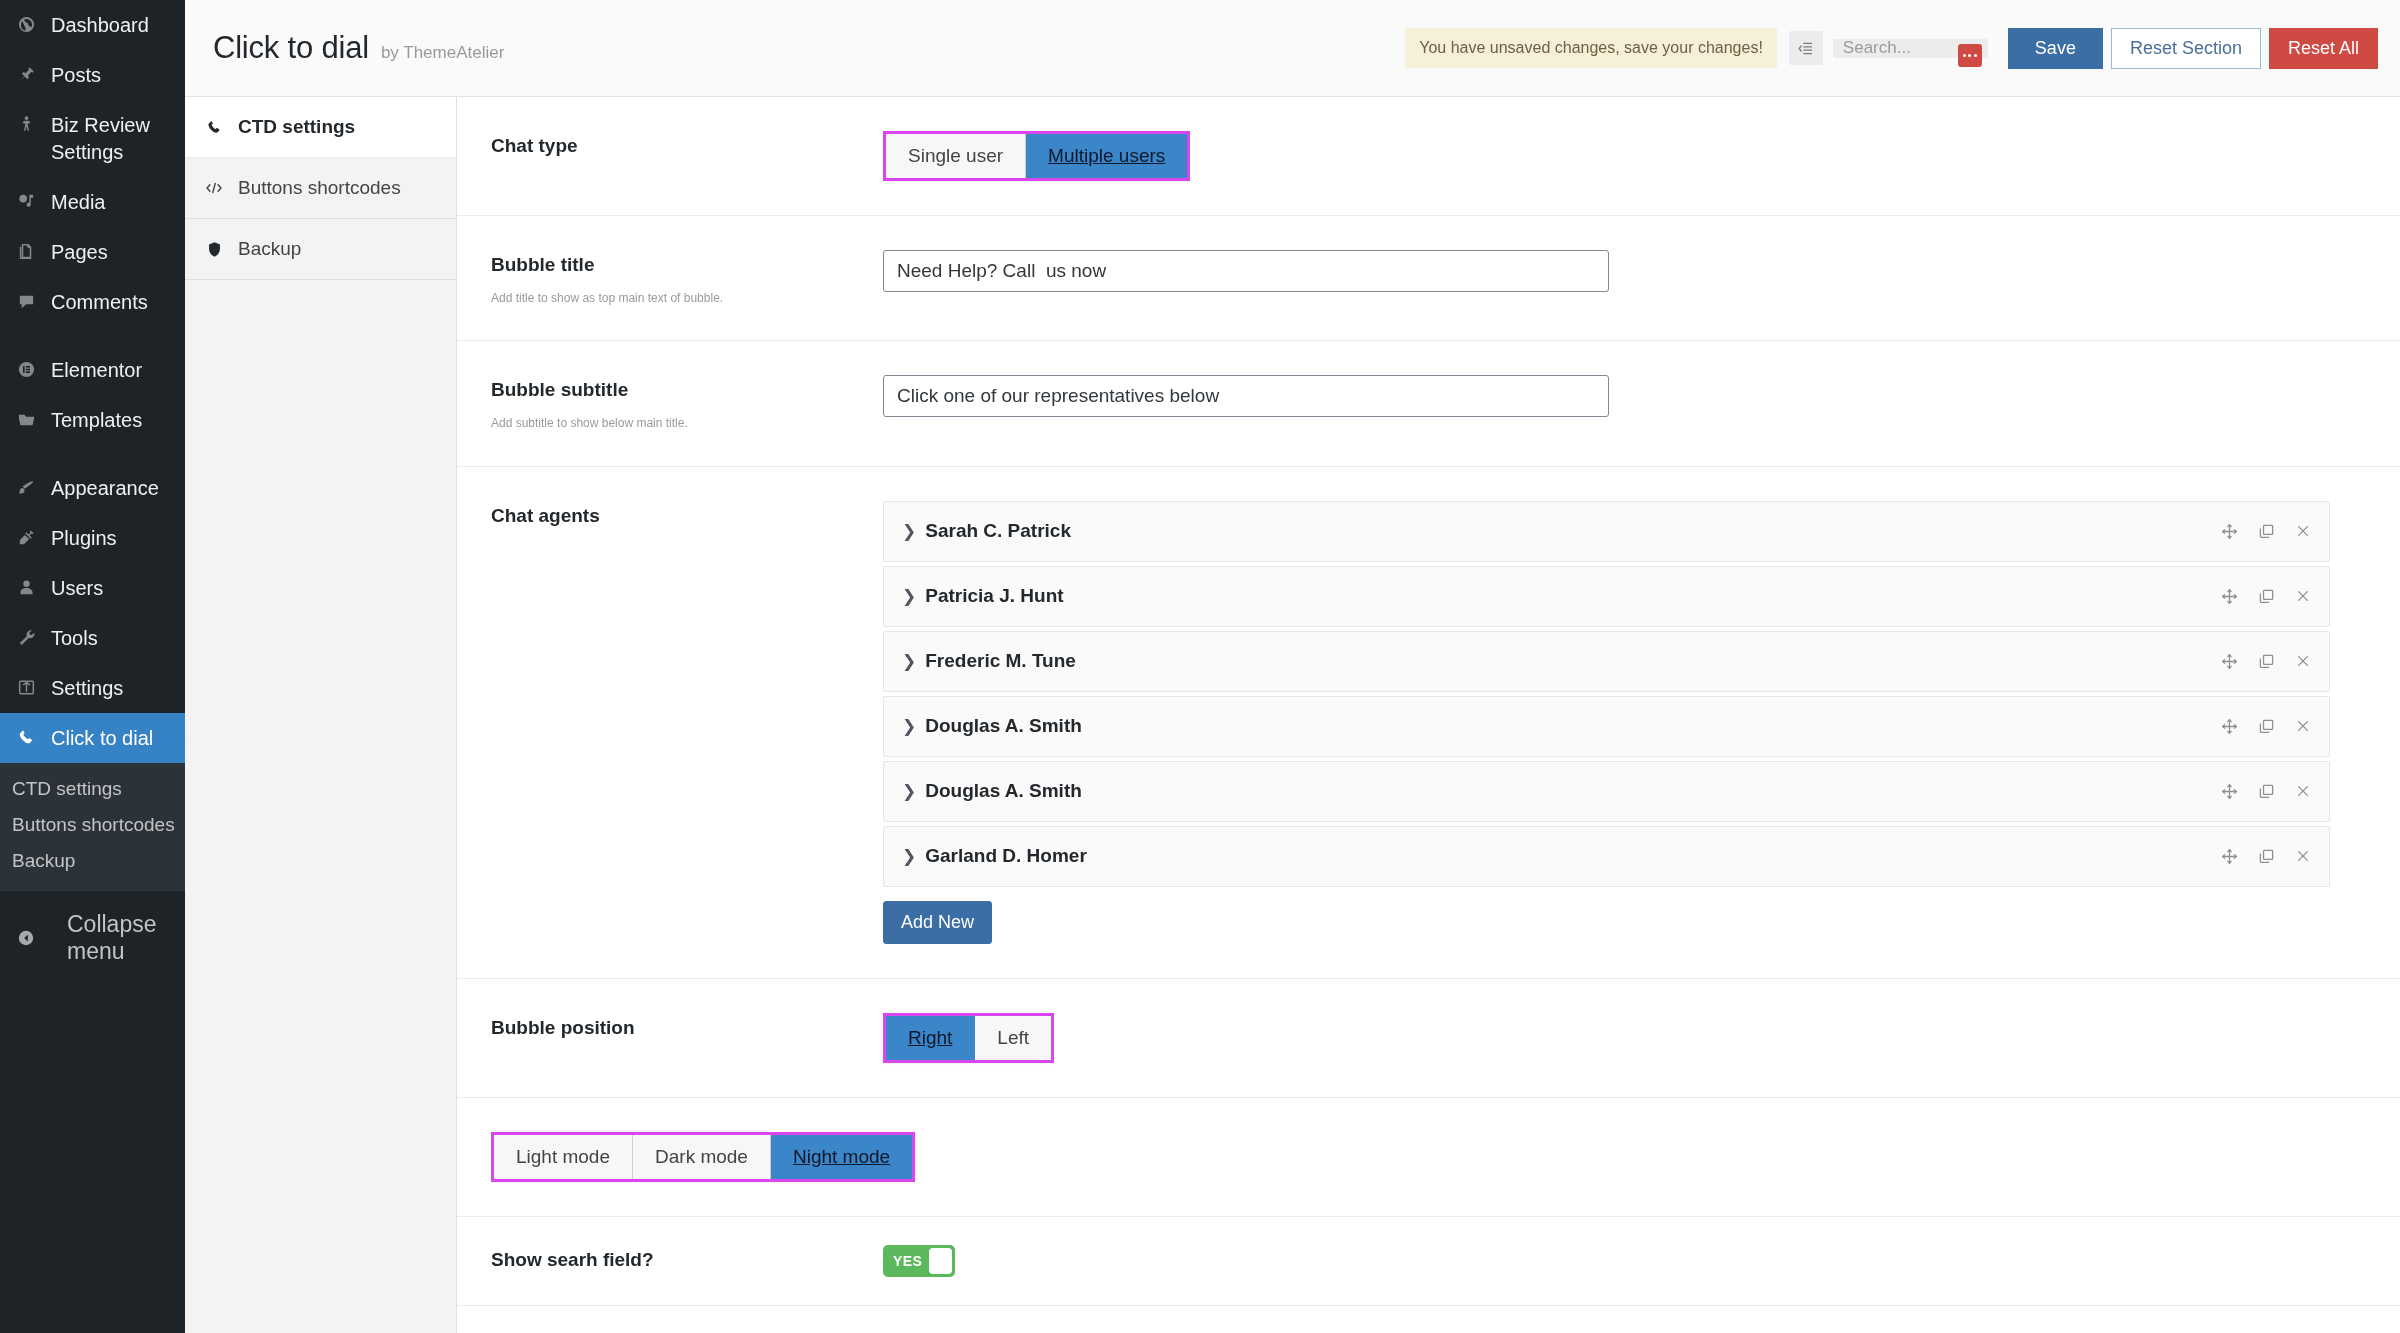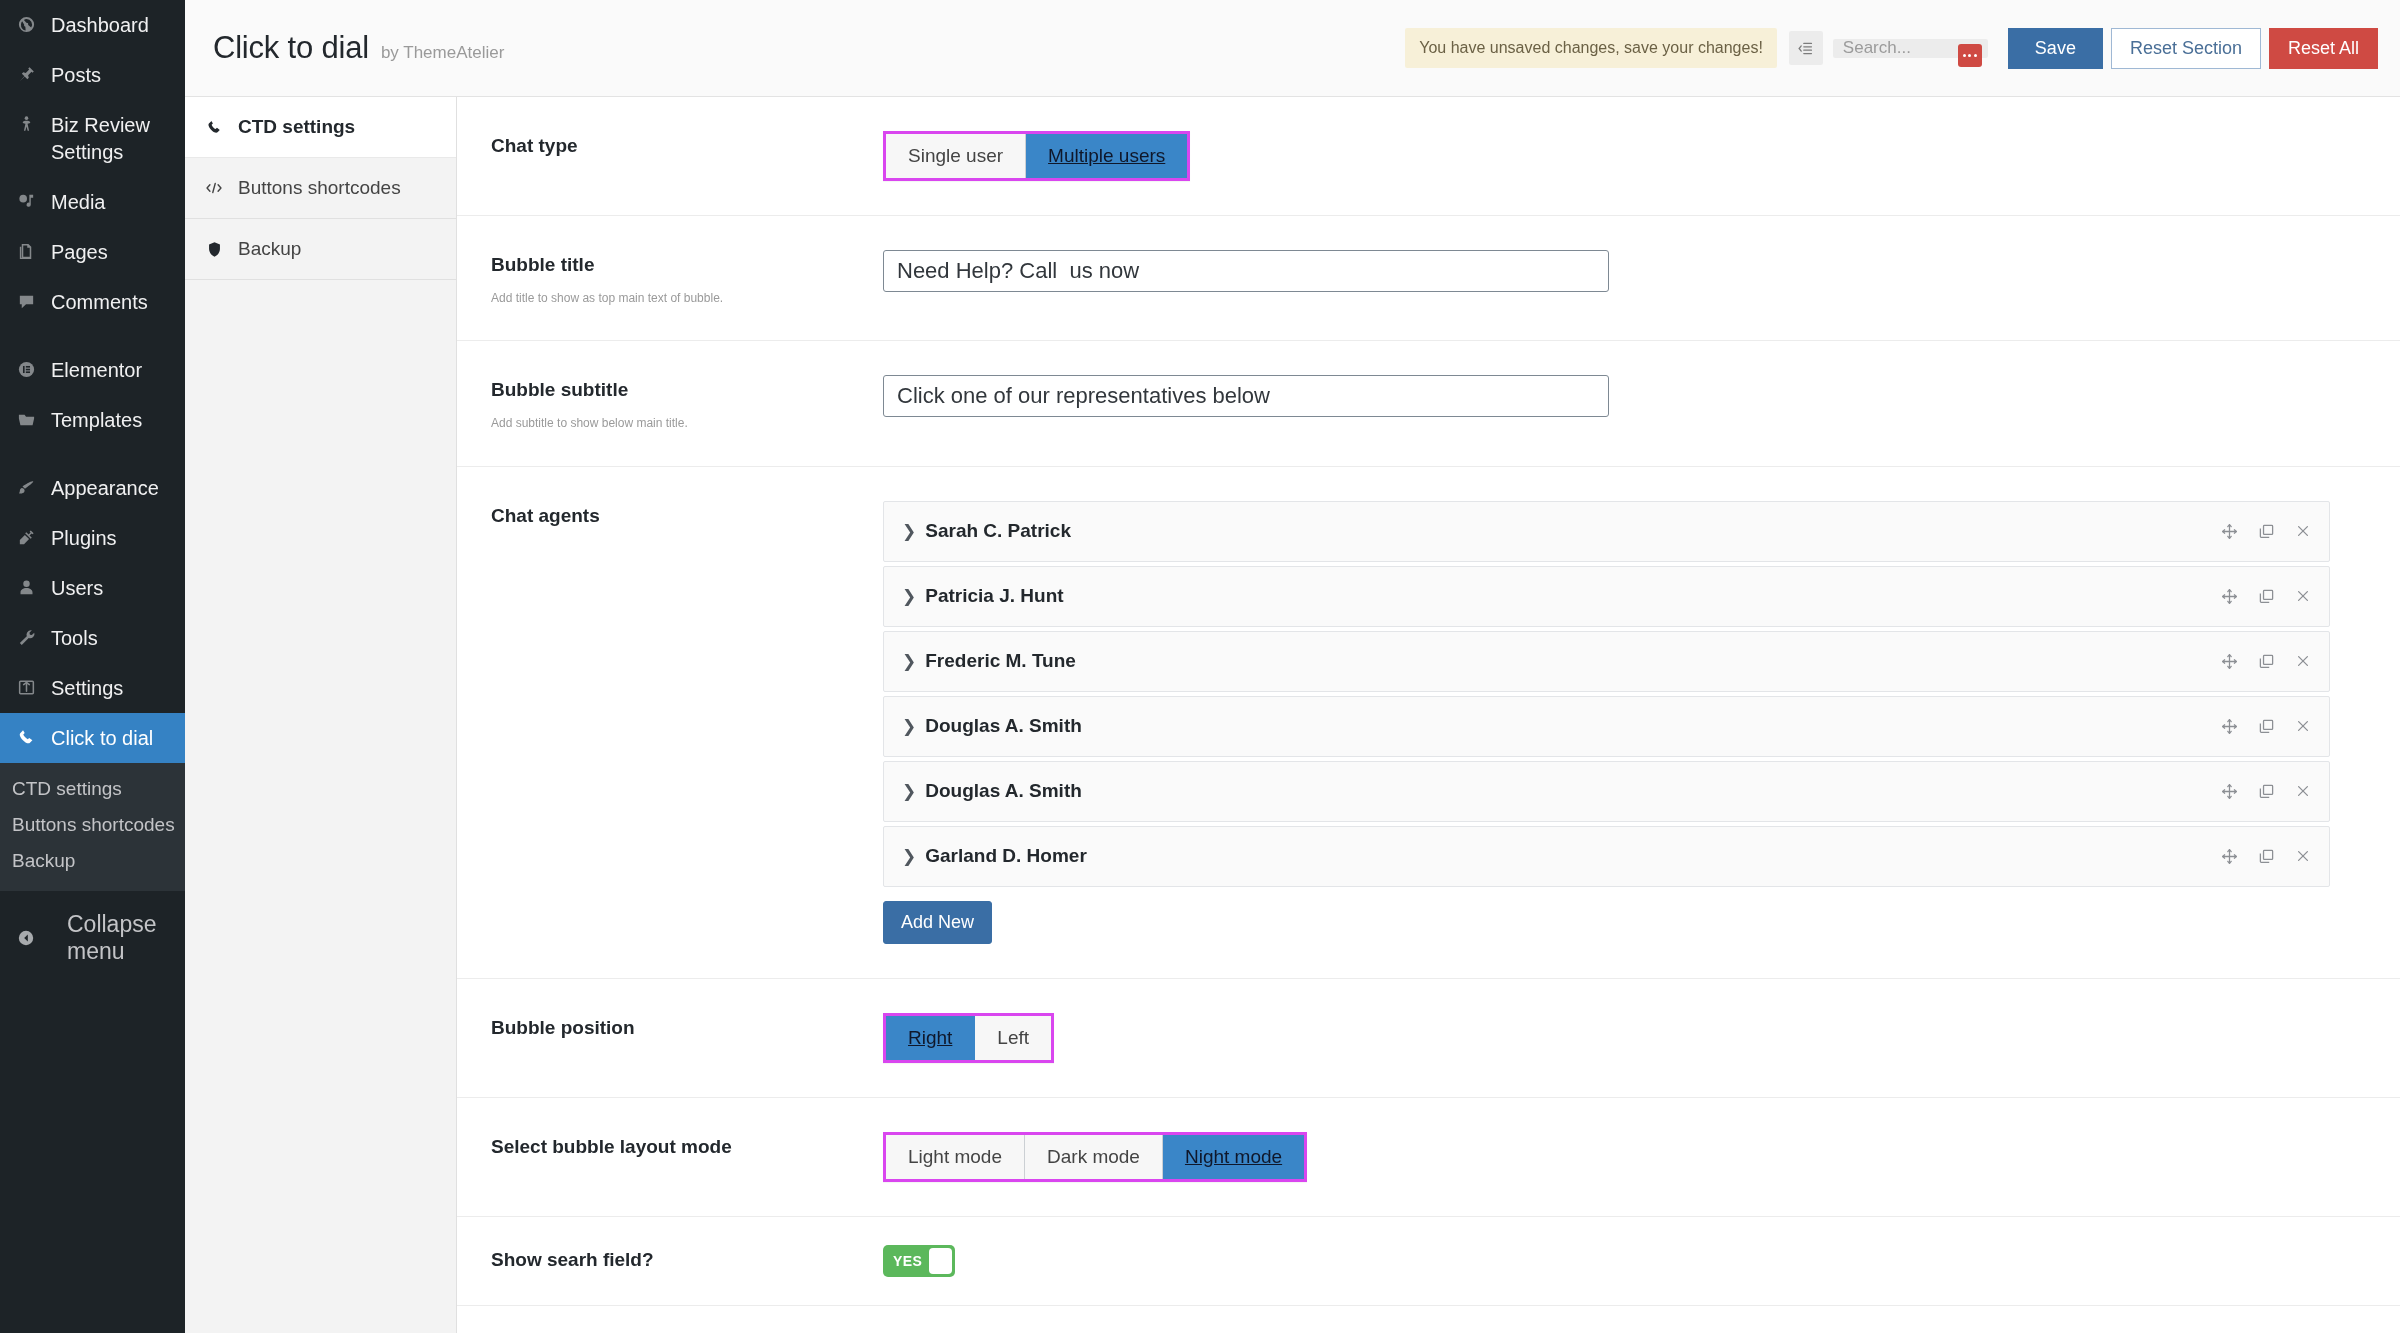--- a/index.html
+++ b/index.html
@@ -144,21 +144,21 @@
     background: #f7f7f7; cursor: pointer;
     border-right: 1px solid #ccd0d4; white-space: nowrap;
   }
   .btn-group .bg-item:last-child { border-right: 0; }
   .btn-group .bg-item.on { background: #3a86c8; color: #0f172a; border-right-color:#3a86c8;text-decoration:underline; }
 
   
   .txt-input {
     width: 726px; height: 42px;
     border: 1px solid #7e8993; border-radius: 3px;
-    padding: 0 13px; font-size: 22px; color: #32373c;
+    padding: 0 13px; font-size: 19px; color: #32373c;
     background: #fff; outline: none;
     font-family: "Liberation Sans", sans-serif;
   }
 
   
   .repeater { width: 1447px; max-width: 100%; }
   .rep-row {
     border: 1px solid #e3e5e8;
     background: #fafafa;
     height: 61px; margin-bottom: 4px;
@@ -611,23 +611,20 @@
           </div>
           <div class="field-ctrl">
             <div class="btn-group">
               <div class="bg-item on">Right</div>
               <div class="bg-item">Left</div>
             </div>
           </div>
         </div>
 
         <div class="field-row">
-          <div class="field-label">
-            <div class="field-title">Select bubble layout mode</div>
-          </div>
           <div class="field-ctrl">
             <div class="btn-group">
               <div class="bg-item">Light mode</div>
               <div class="bg-item">Dark mode</div>
               <div class="bg-item on">Night mode</div>
             </div>
           </div>
         </div>
 
         <div class="field-row" style="padding-top:28px;padding-bottom:28px;">

